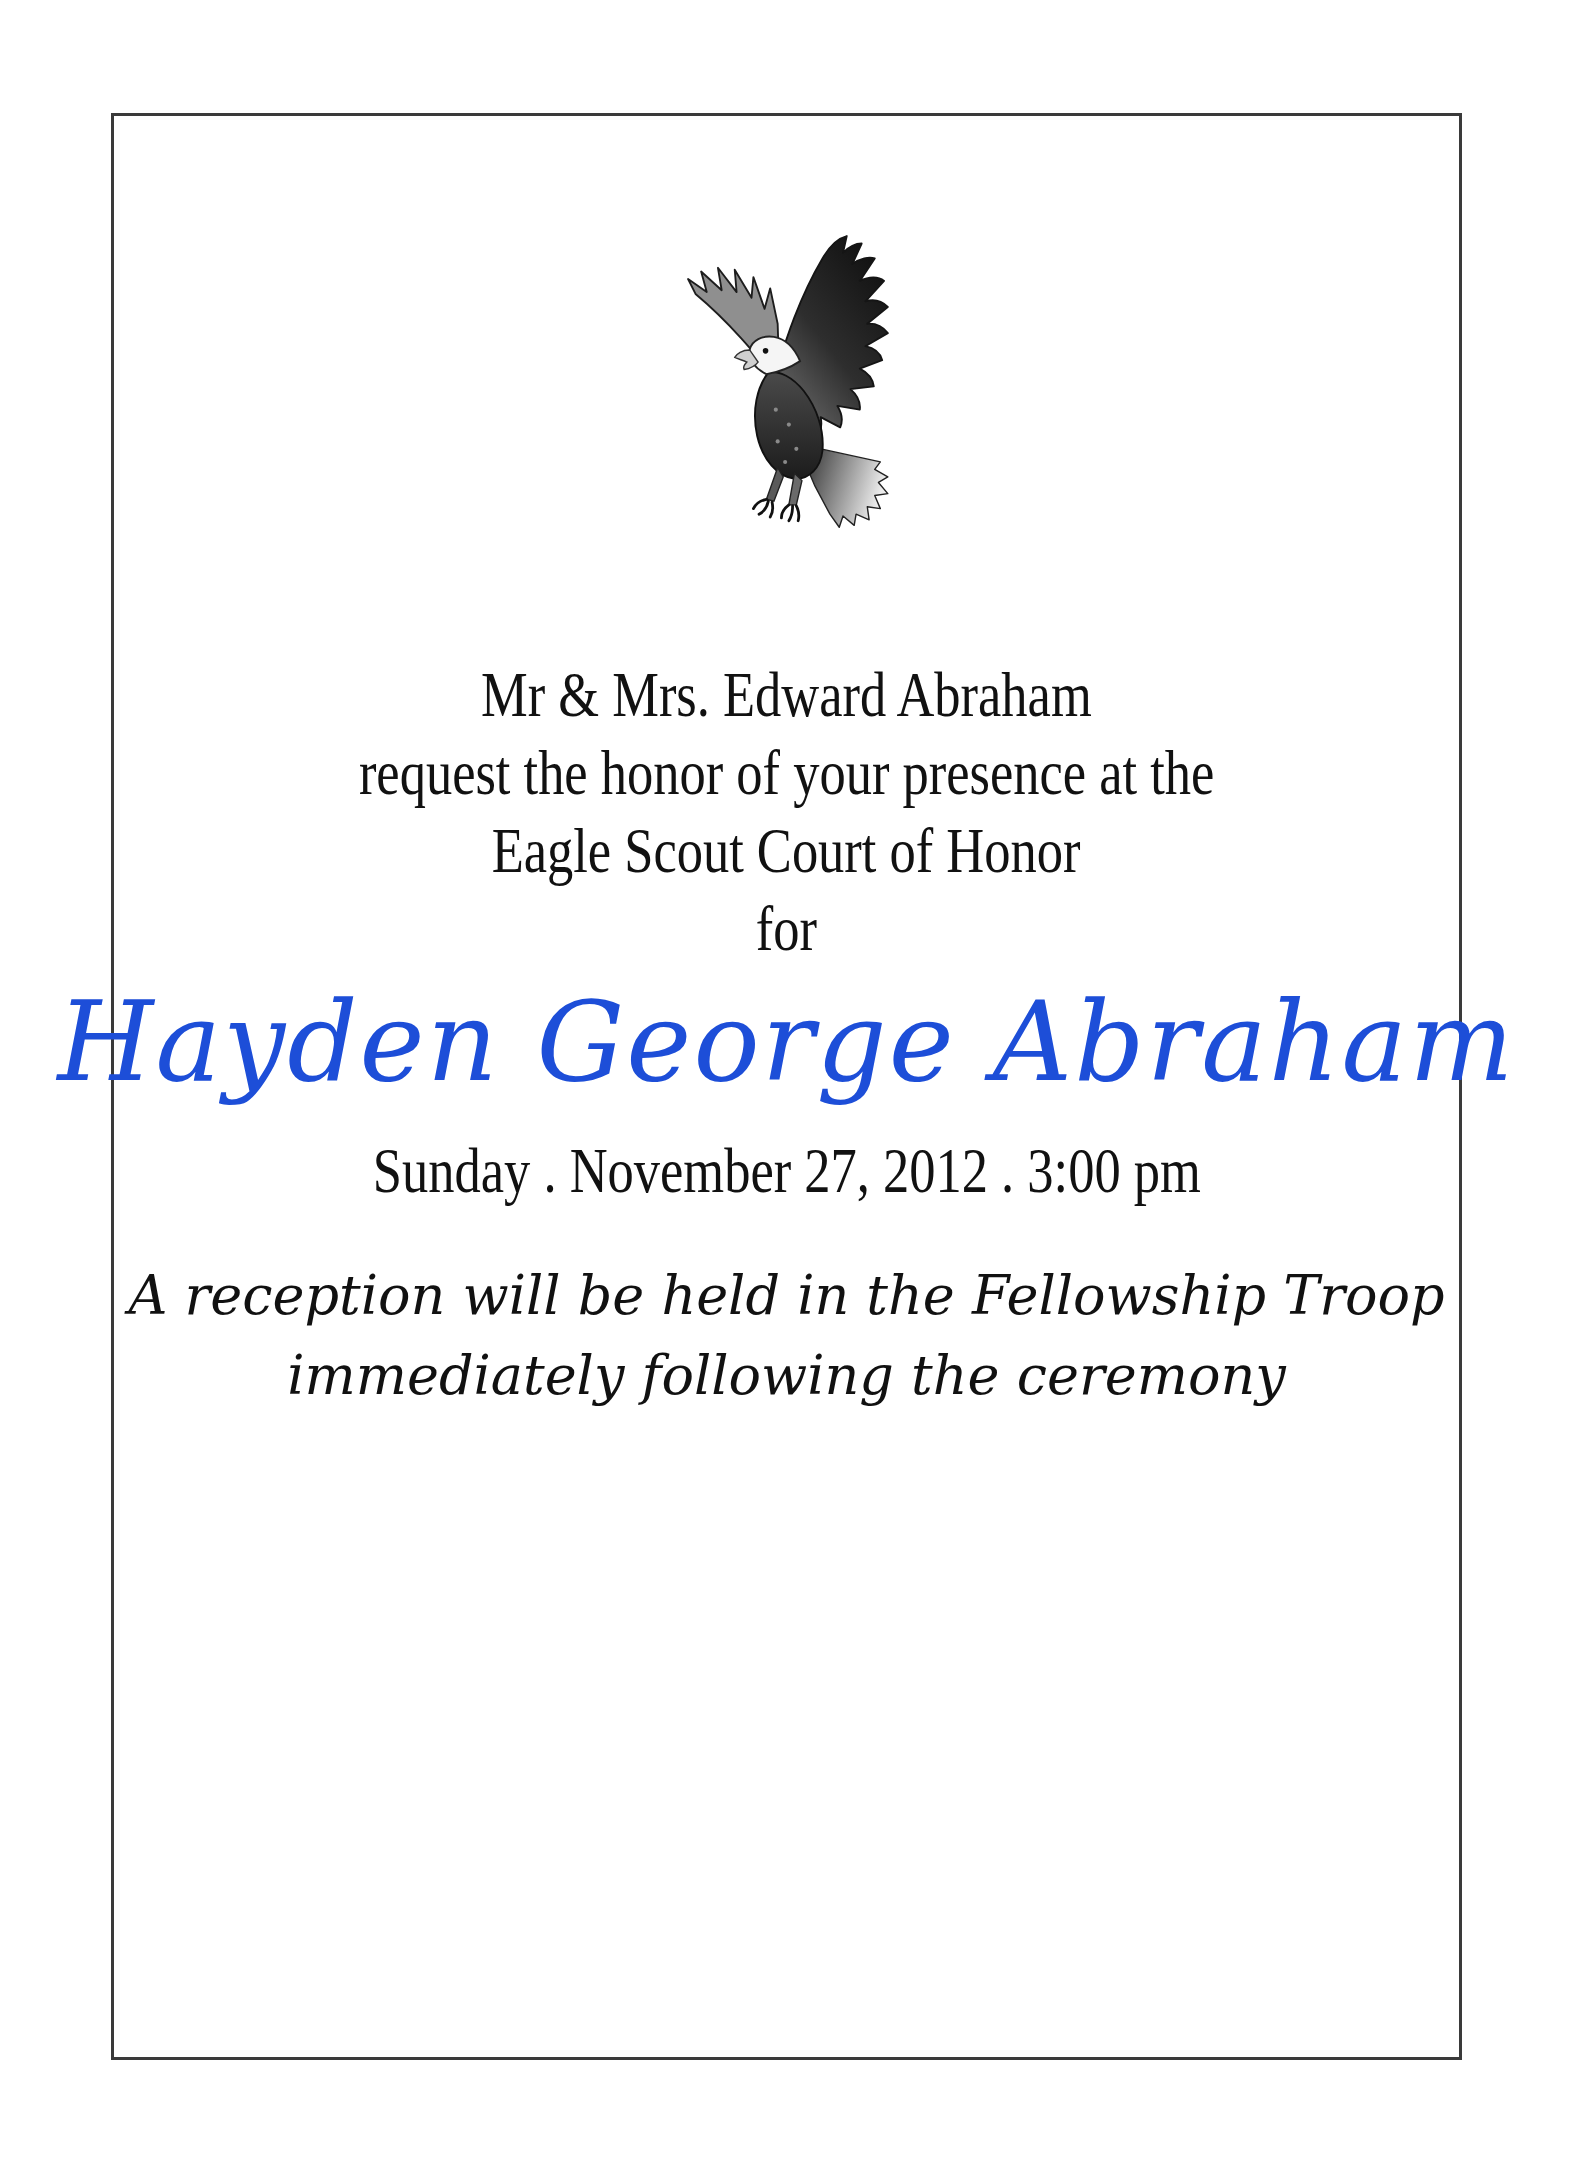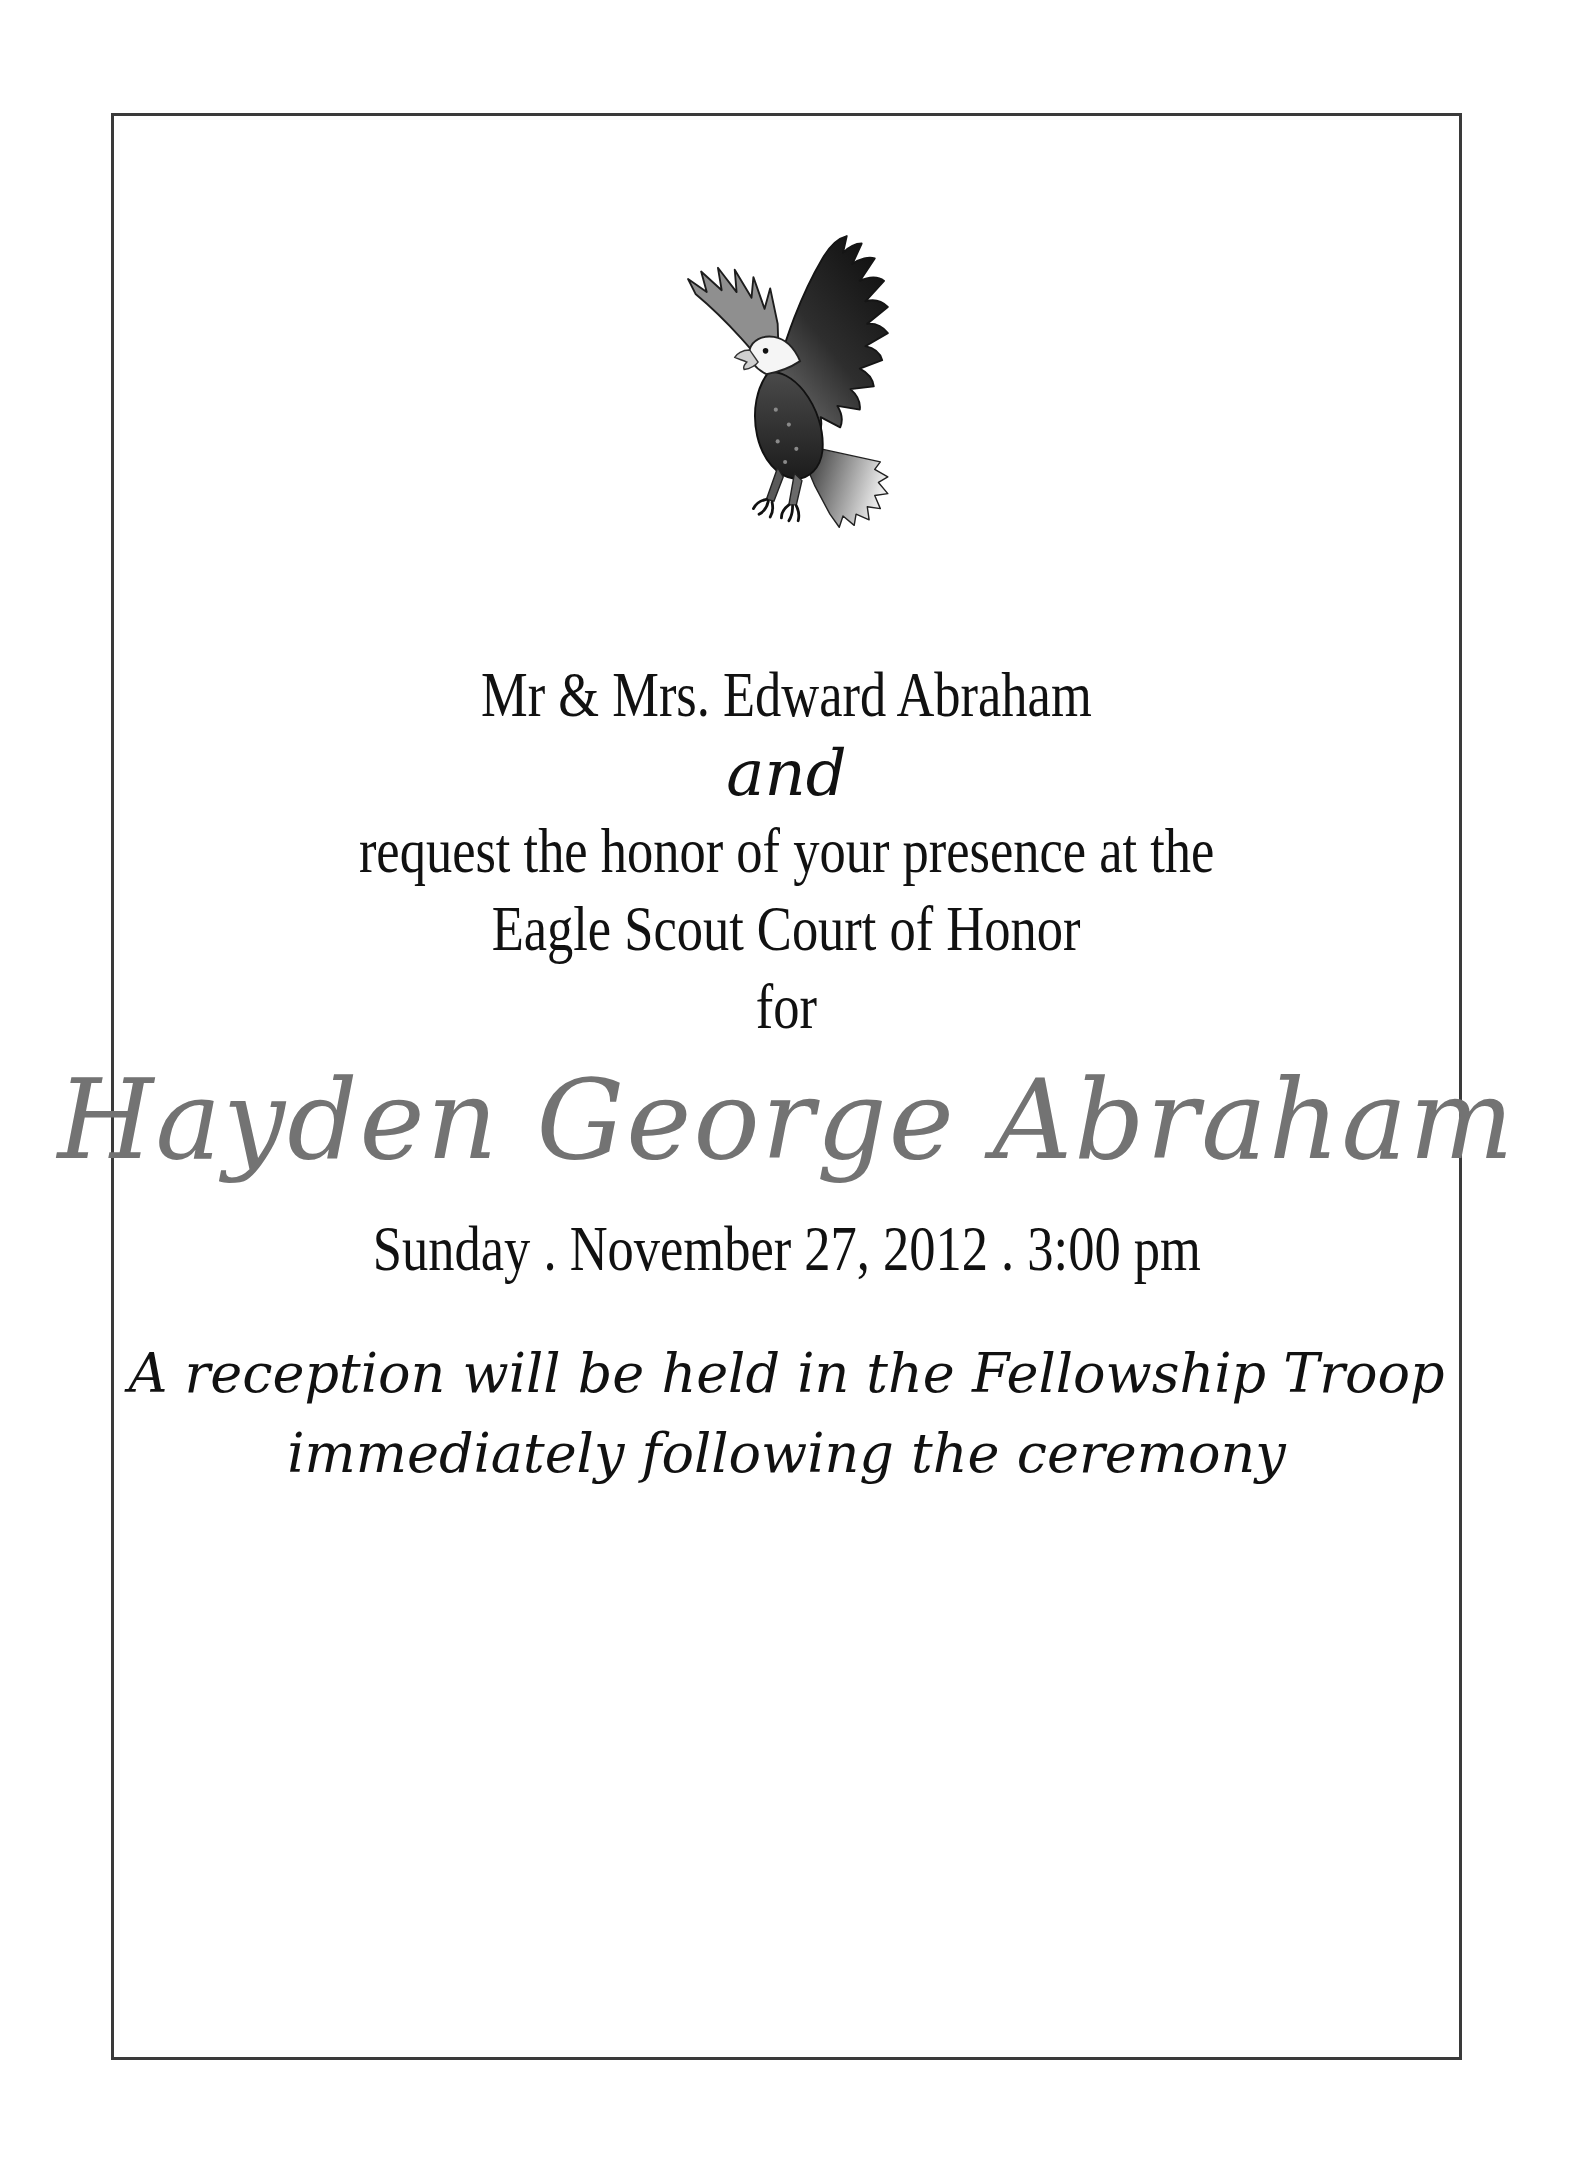--- a/index.html
+++ b/index.html
@@ -94,30 +94,29 @@
 
         <path d="M128,152 C116,146 108,136 110,126 C112,116 124,110 136,112 C148,114 158,124 164,138 C152,146 140,150 128,152 Z" fill="#f5f5f5" stroke="#222222" stroke-width="2"></path>
 
         <path d="M110,126 C102,126 96,130 94,134 C98,136 103,137 107,139 C104,142 103,145 104,147 C110,146 116,143 119,139 Z" fill="#cfcfcf" stroke="#333333" stroke-width="1.5"></path>
         <circle cx="127" cy="127" r="3" fill="#111111"></circle>
       </svg>
     </div>
 
     <div class="block-hosts">
       <div class="tline"><span class="cond">Mr &amp; Mrs. Edward Abraham</span></div>
-      <div class="tline script-and">and</div>
       <div class="tline"><span class="cond">request the honor of your presence at the</span></div>
     </div>
 
     <div class="block-event">
       <div class="tline"><span class="cond">Eagle Scout Court of Honor</span></div>
       <div class="tline"><span class="cond">for</span></div>
     </div>
 
-    <div class="honoree" style="color: #737373;">Hayden George Abraham</div>
+    <div class="honoree" style="color: #1d4ed8;">Hayden George Abraham</div>
 
     <div class="tline date-line"><span class="cond">Sunday . November 27, 2012 . 3:00 pm</span></div>
 
 
 
     <div class="block-reception">
       <div class="tline">A reception will be held in the Fellowship Troop</div>
       <div class="tline">immediately following the ceremony</div>
     </div>
 

